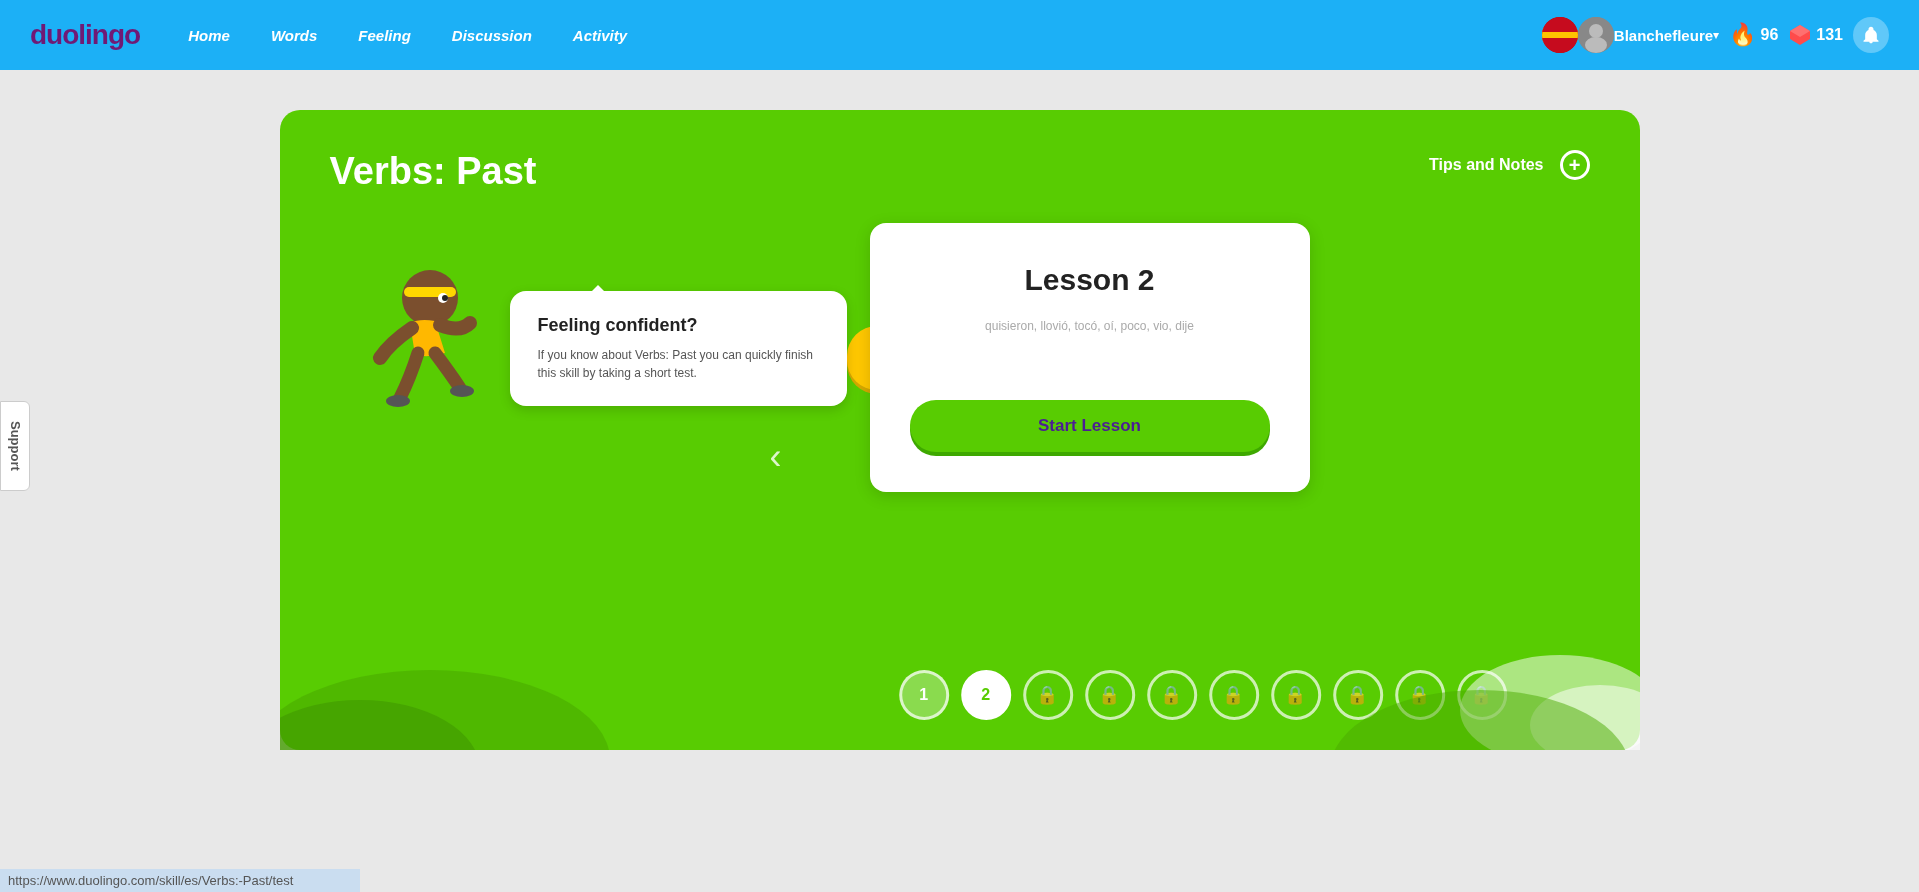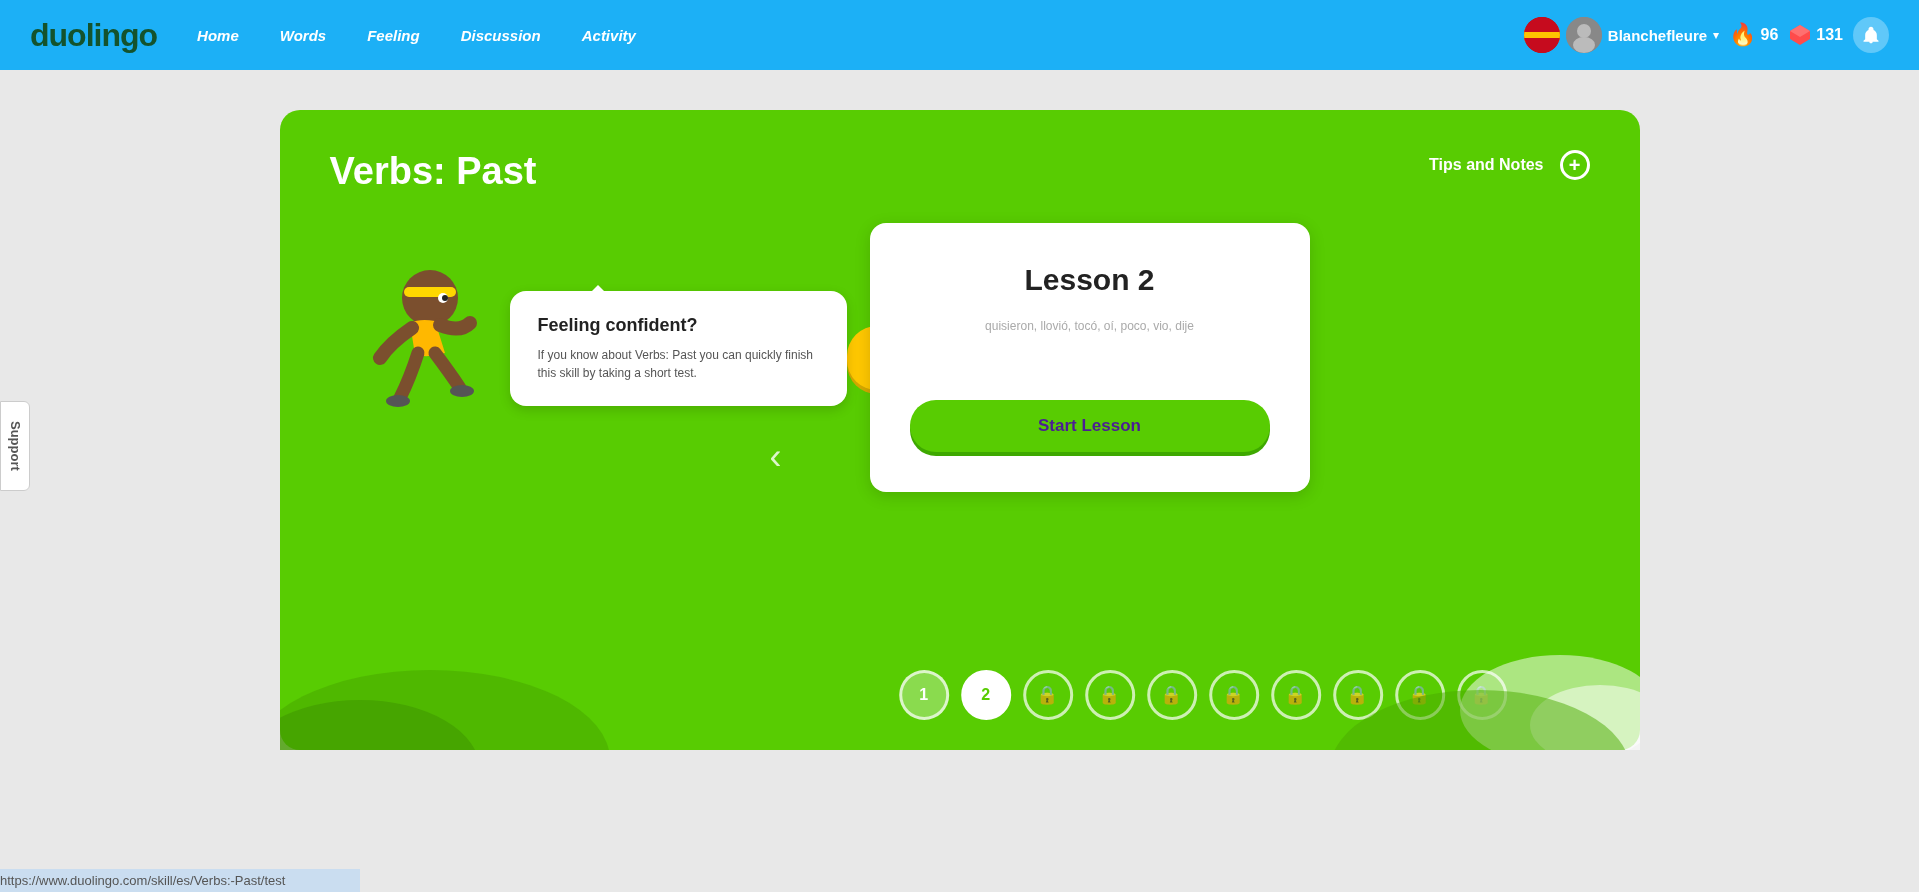--- a/index.html
+++ b/index.html
@@ -8,25 +8,25 @@
     
     .navbar {
       background: #1cb0f6;
       height: 70px;
       display: flex;
       align-items: center;
       padding: 0 30px;
       gap: 10px;
     }
     .logo {
-      font-size: 32px;
+      font-size: 28px;
       font-weight: 900;
-      color: #14532d;
+      color: #701a75;
       letter-spacing: -1px;
-      margin-right: 12px;
+      margin-right: 20px;
       font-family: 'Arial Rounded MT Bold', Arial, sans-serif;
     }
     .nav-links { display: flex; gap: 5px; font-style: italic; }
     .nav-link {
       color: white;
       text-decoration: none;
       font-size: 15px;
       font-weight: 700;
       padding: 8px 18px;
       border-radius: 8px;
@@ -34,21 +34,21 @@
     }
     .nav-right {
       margin-left: auto;
       display: flex;
       align-items: center;
       gap: 10px;
     }
     .user-avatar-area {
       display: flex;
       align-items: center;
-      gap: 6px;
+      gap: 0;
       cursor: pointer;
     }
     .flag-icon {
       width: 36px;
       height: 36px;
       border-radius: 50%;
       background: #c00;
       display: flex; align-items: center; justify-content: center;
       overflow: hidden;
     }
@@ -330,21 +330,21 @@
     }
 
     
     .status-bar {
       position: fixed;
       bottom: 0;
       left: 0;
       background: rgba(200, 220, 240, 0.95);
       color: #555;
       font-size: 13px;
-      padding: 4px 0;
+      padding: 4px 8px;
       width: 360px;
       z-index: 200;
     }
   </style>
 </head>
 <body>
 
 <nav class="navbar">
   <div class="logo">duolingo</div>
   <div class="nav-links">

